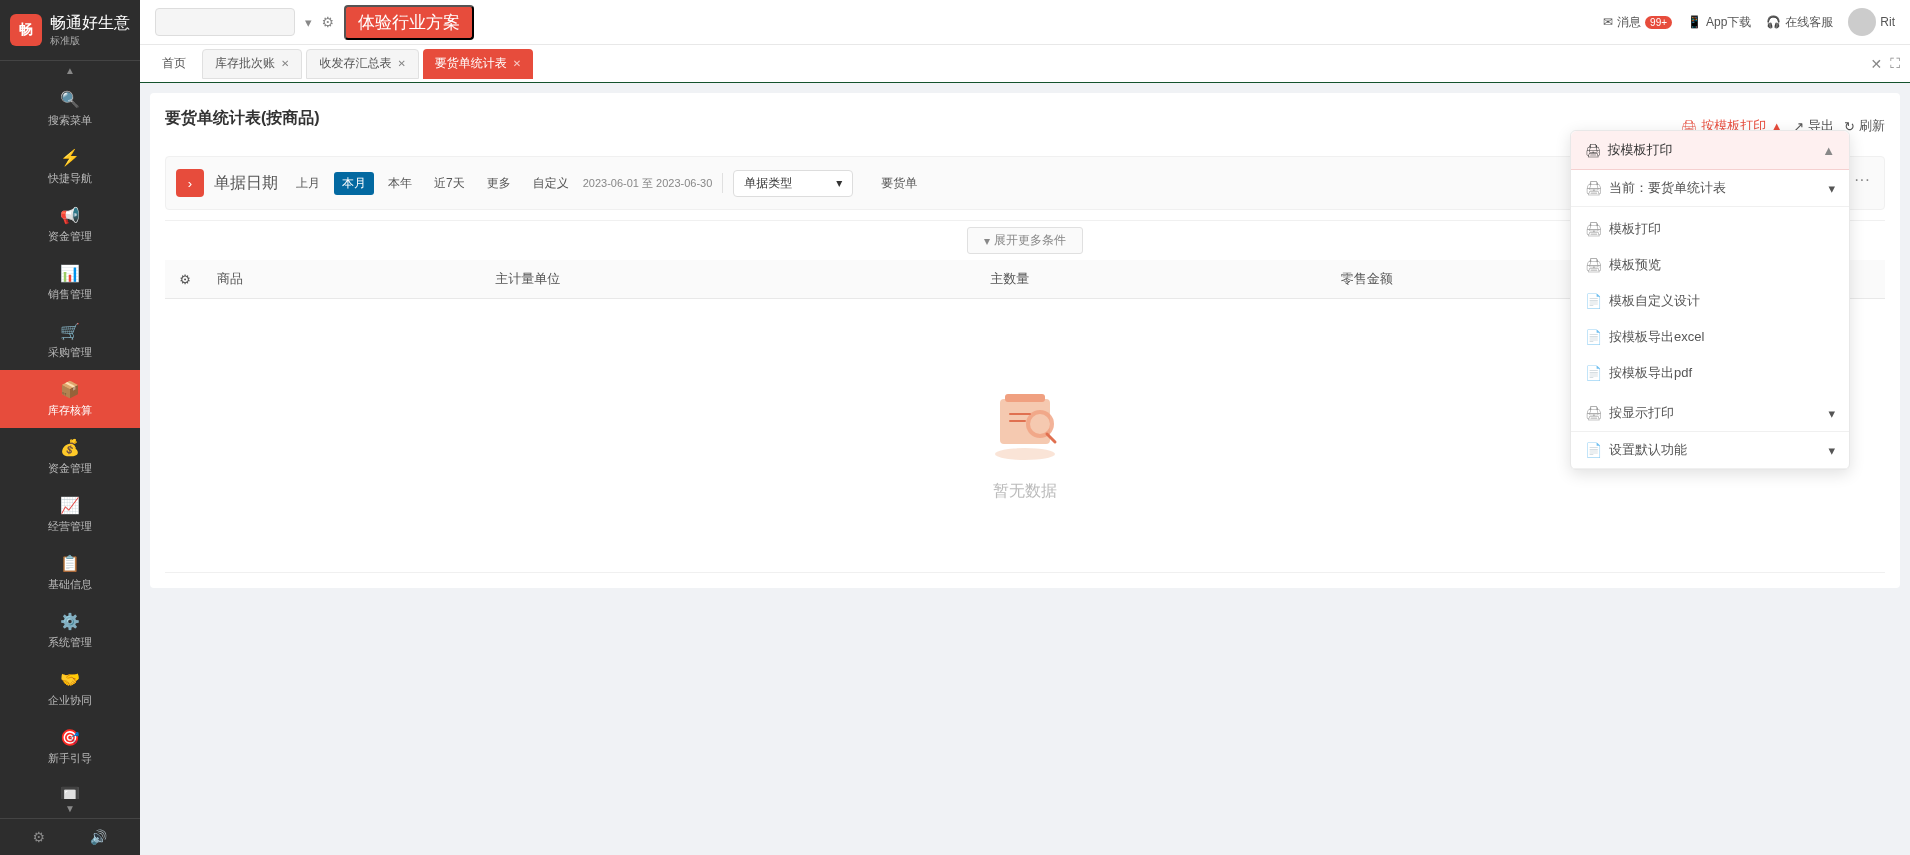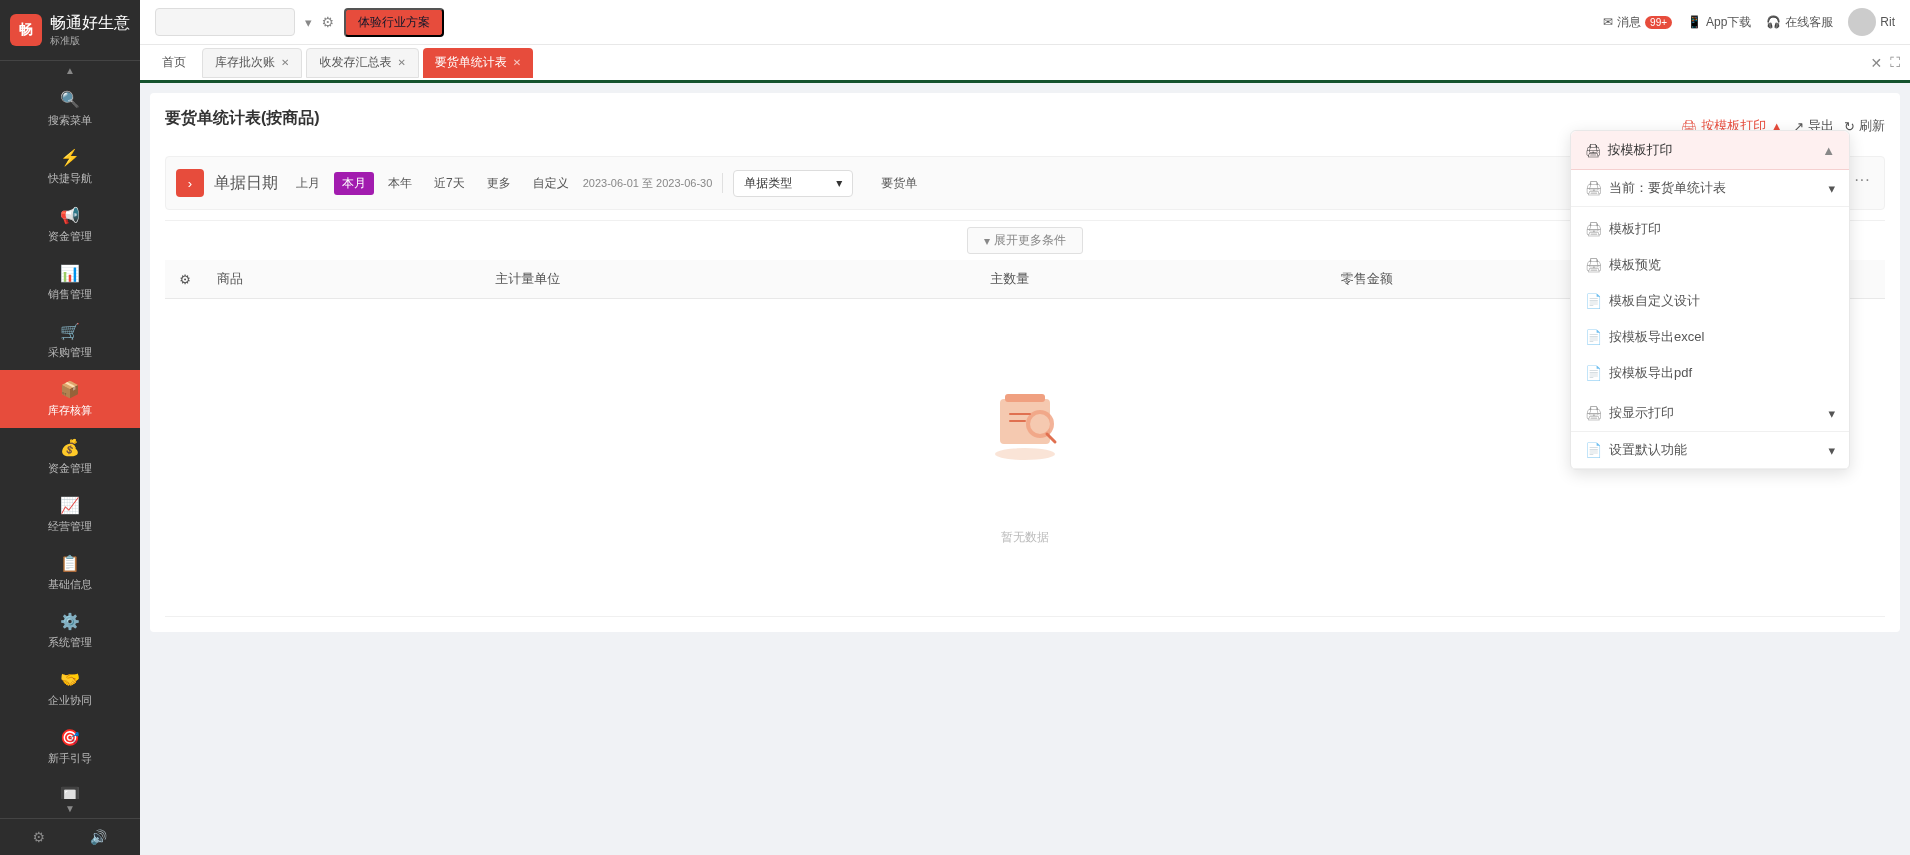--- a/index.html
+++ b/index.html
@@ -44,36 +44,36 @@
       padding: 0 15px; border-bottom: 1px solid #e8e8e8; z-index: 99;
     }
     .topbar-left { display: flex; align-items: center; gap: 10px; }
     .topbar-search {
       width: 140px; height: 28px; border: 1px solid #ddd; border-radius: 4px;
       padding: 0 8px; font-size: 12px; background: #f5f5f5;
     }
     .topbar-dropdown { color: #888; cursor: pointer; }
     .topbar-gear { color: #888; cursor: pointer; font-size: 14px; }
     .topbar-promo {
-      background: #e74c3c; color: #0f172a; padding: 4px 12px; border-radius: 4px;
-      font-size: 12px; cursor: pointer;
+      background: #e74c3c; color: #ffffff; padding: 4px 12px; border-radius: 4px;
+      font-size: 17px; cursor: pointer;
     }
     .topbar-right { display: flex; align-items: center; gap: 15px; }
     .topbar-right-item { display: flex; align-items: center; gap: 4px; color: #555; cursor: pointer; font-size: 12px; }
     .badge {
       background: #e74c3c; color: white; border-radius: 8px; padding: 1px 5px;
       font-size: 10px; min-width: 16px; text-align: center;
     }
     .avatar { width: 28px; height: 28px; background: #ccc; border-radius: 50%; }
 
     
     .tabs-bar {
       position: fixed; left: 140px; top: 45px; right: 0; height: 38px;
       background: #fff; display: flex; align-items: center; padding: 0 10px;
-      border-bottom: 3px solid #14532d; gap: 4px; z-index: 98;
+      border-bottom: 1px solid #14532d; gap: 4px; z-index: 98;
     }
     .tab {
       height: 30px; display: flex; align-items: center; padding: 0 12px; gap: 6px;
       border-radius: 4px 4px 0 0; cursor: pointer; font-size: 12px; white-space: nowrap;
     }
     .tab.home { color: #555; }
     .tab.normal { background: #f5f5f5; color: #555; border: 1px solid #e0e0e0; }
     .tab.active { background: #e74c3c; color: white; border: none; }
     .tab-close { font-size: 10px; opacity: 0.7; }
     .tabs-actions { margin-left: auto; display: flex; align-items: center; gap: 8px; }
@@ -98,21 +98,21 @@
     }
     .filter-expand-btn {
       width: 28px; height: 28px; background: #e74c3c; color: white;
       display: flex; align-items: center; justify-content: center; border-radius: 4px; cursor: pointer;
     }
     .filter-label { color: #555; font-size: 16px; white-space: nowrap; }
     .date-options { display: flex; align-items: center; gap: 6px; }
     .date-btn {
       padding: 3px 8px; border-radius: 3px; cursor: pointer; font-size: 12px; color: #555;
     }
-    .date-btn.active { background: #a21caf; color: white; }
+    .date-btn.active { background: #0369a1; color: white; }
     .date-range { font-size: 11px; color: #888; }
     .filter-divider { width: 1px; height: 20px; background: #e0e0e0; }
     .filter-select {
       display: flex; align-items: center; gap: 16px; padding: 4px 10px;
       border: 1px solid #ddd; border-radius: 4px; cursor: pointer; font-size: 12px;
       background: white; min-width: 120px; justify-content: space-between;
     }
 
     
     .expand-more-row {
@@ -142,21 +142,21 @@
     .data-table td { padding: 10px 12px; border-bottom: 1px solid #f0f0f0; }
 
     
     .empty-state {
       display: flex; flex-direction: column; align-items: center; justify-content: center;
       padding: 60px 20px; color: #aaa;
     }
     .empty-icon {
       width: 100px; height: 100px; margin-bottom: 12px;
     }
-    .empty-text { font-size: 12px; color: #bbb; margin-top: 48px; }
+    .empty-text { font-size: 16px; color: #bbb; }
 
     
     .print-dropdown {
       position: fixed; top: 130px; right: 60px; width: 280px;
       background: white; border: 1px solid #e8e8e8; border-radius: 6px;
       box-shadow: 0 4px 16px rgba(0,0,0,0.12); z-index: 200;
     }
     .print-dropdown-header {
       display: flex; align-items: center; justify-content: space-between;
       padding: 10px 14px; background: #fef0f0; border-radius: 6px 6px 0 0;

